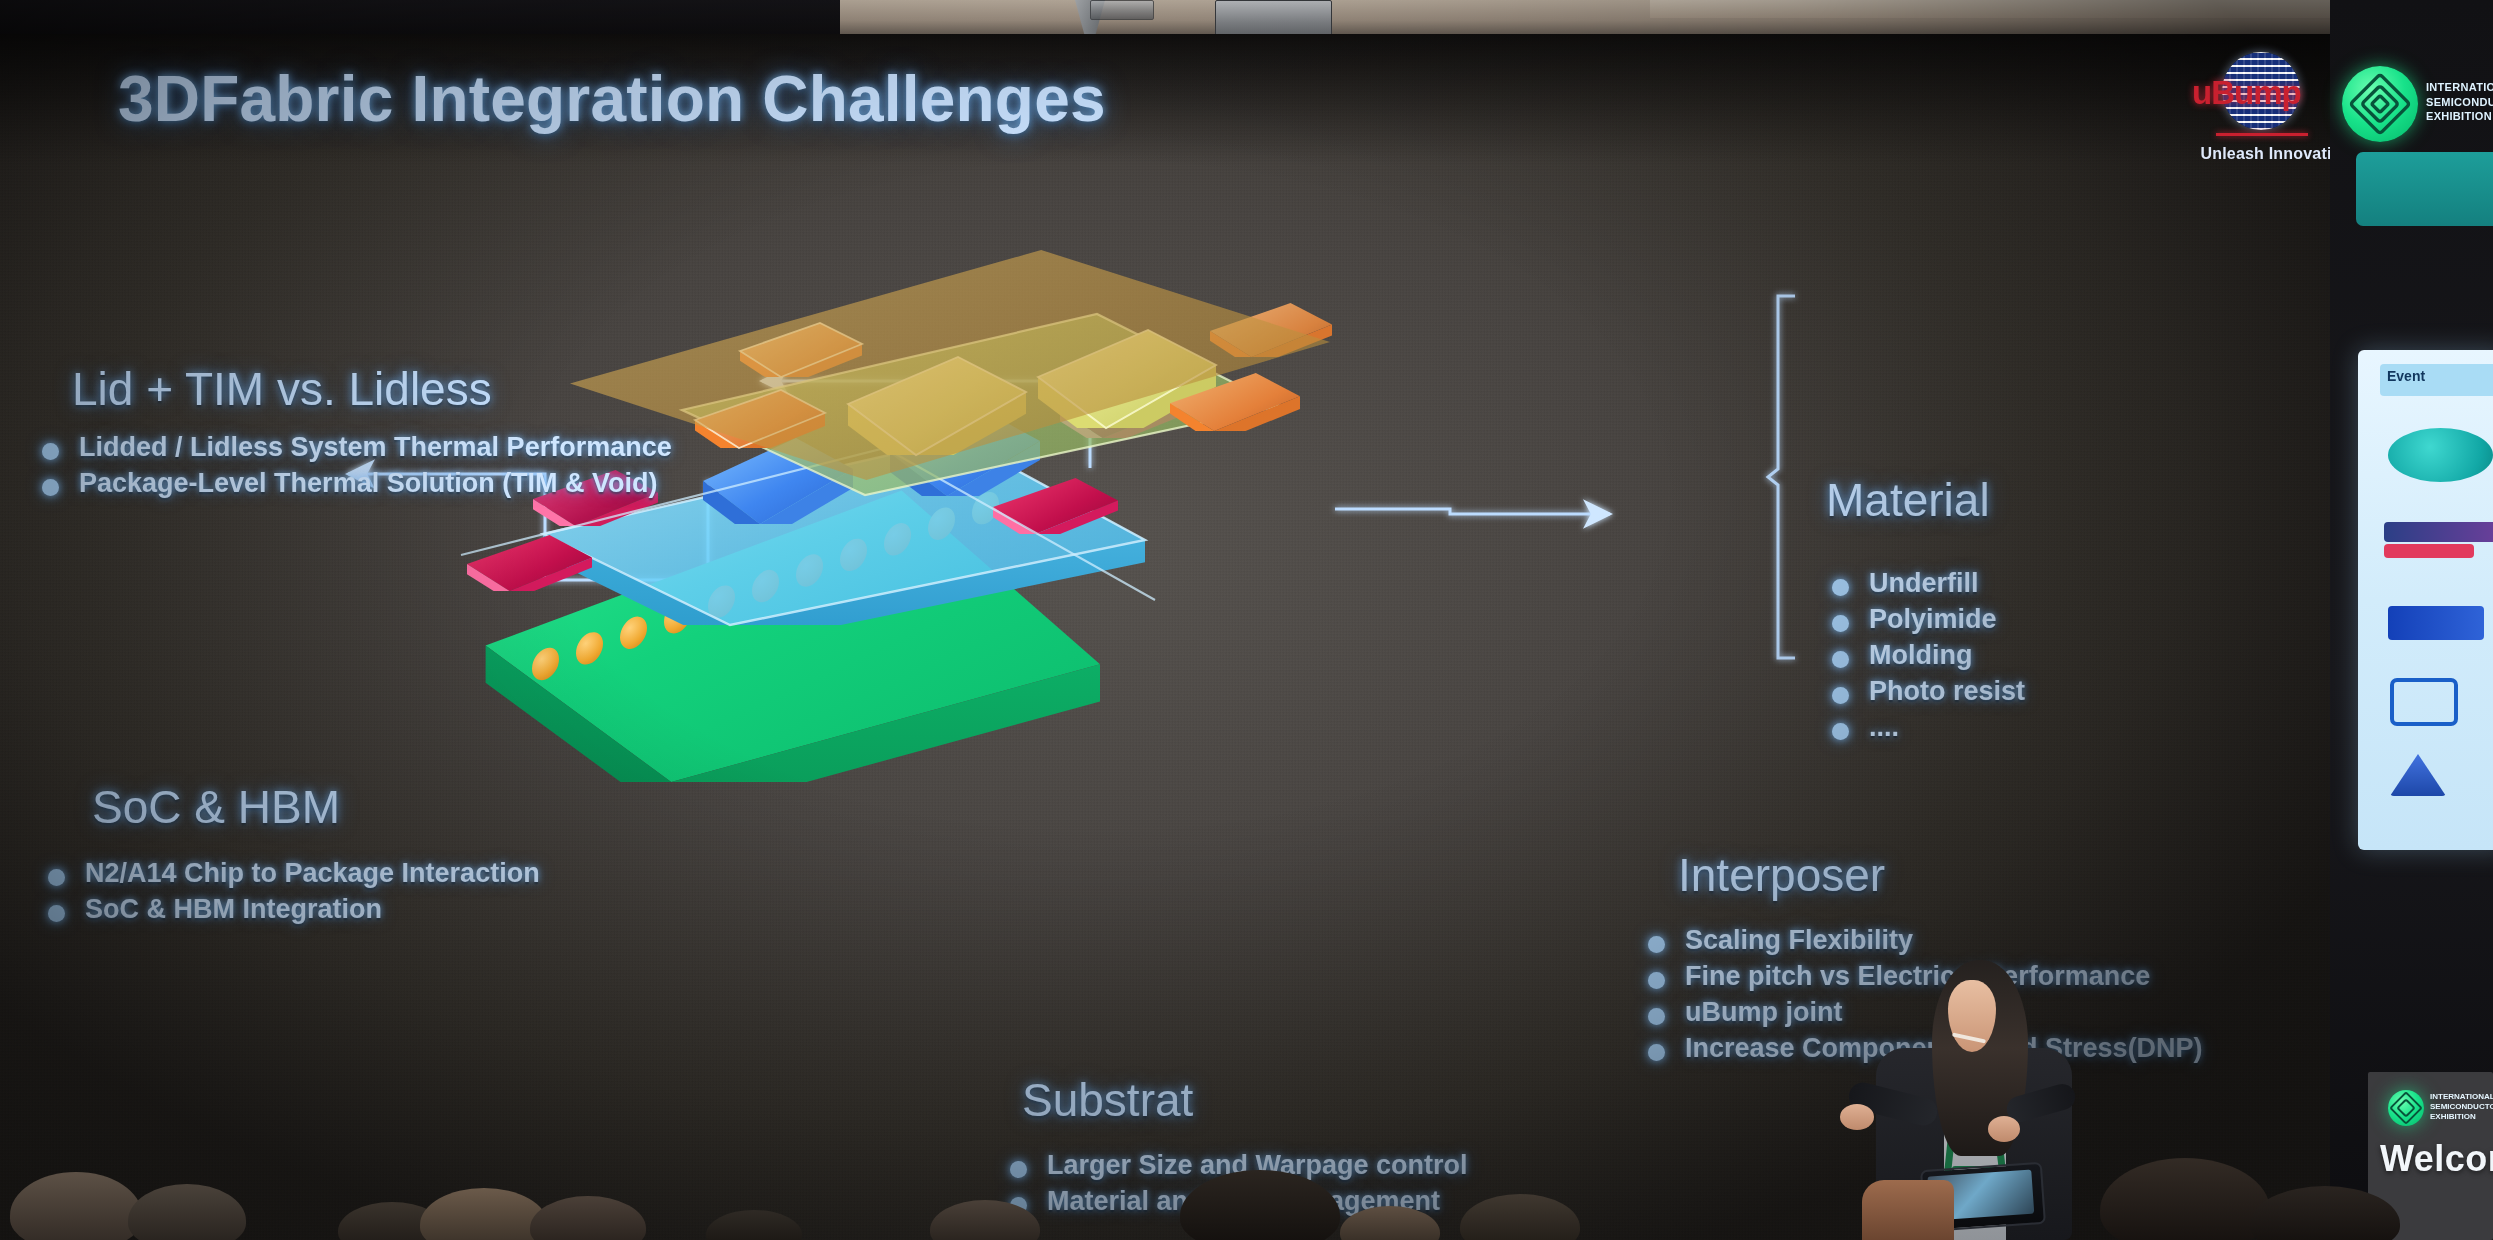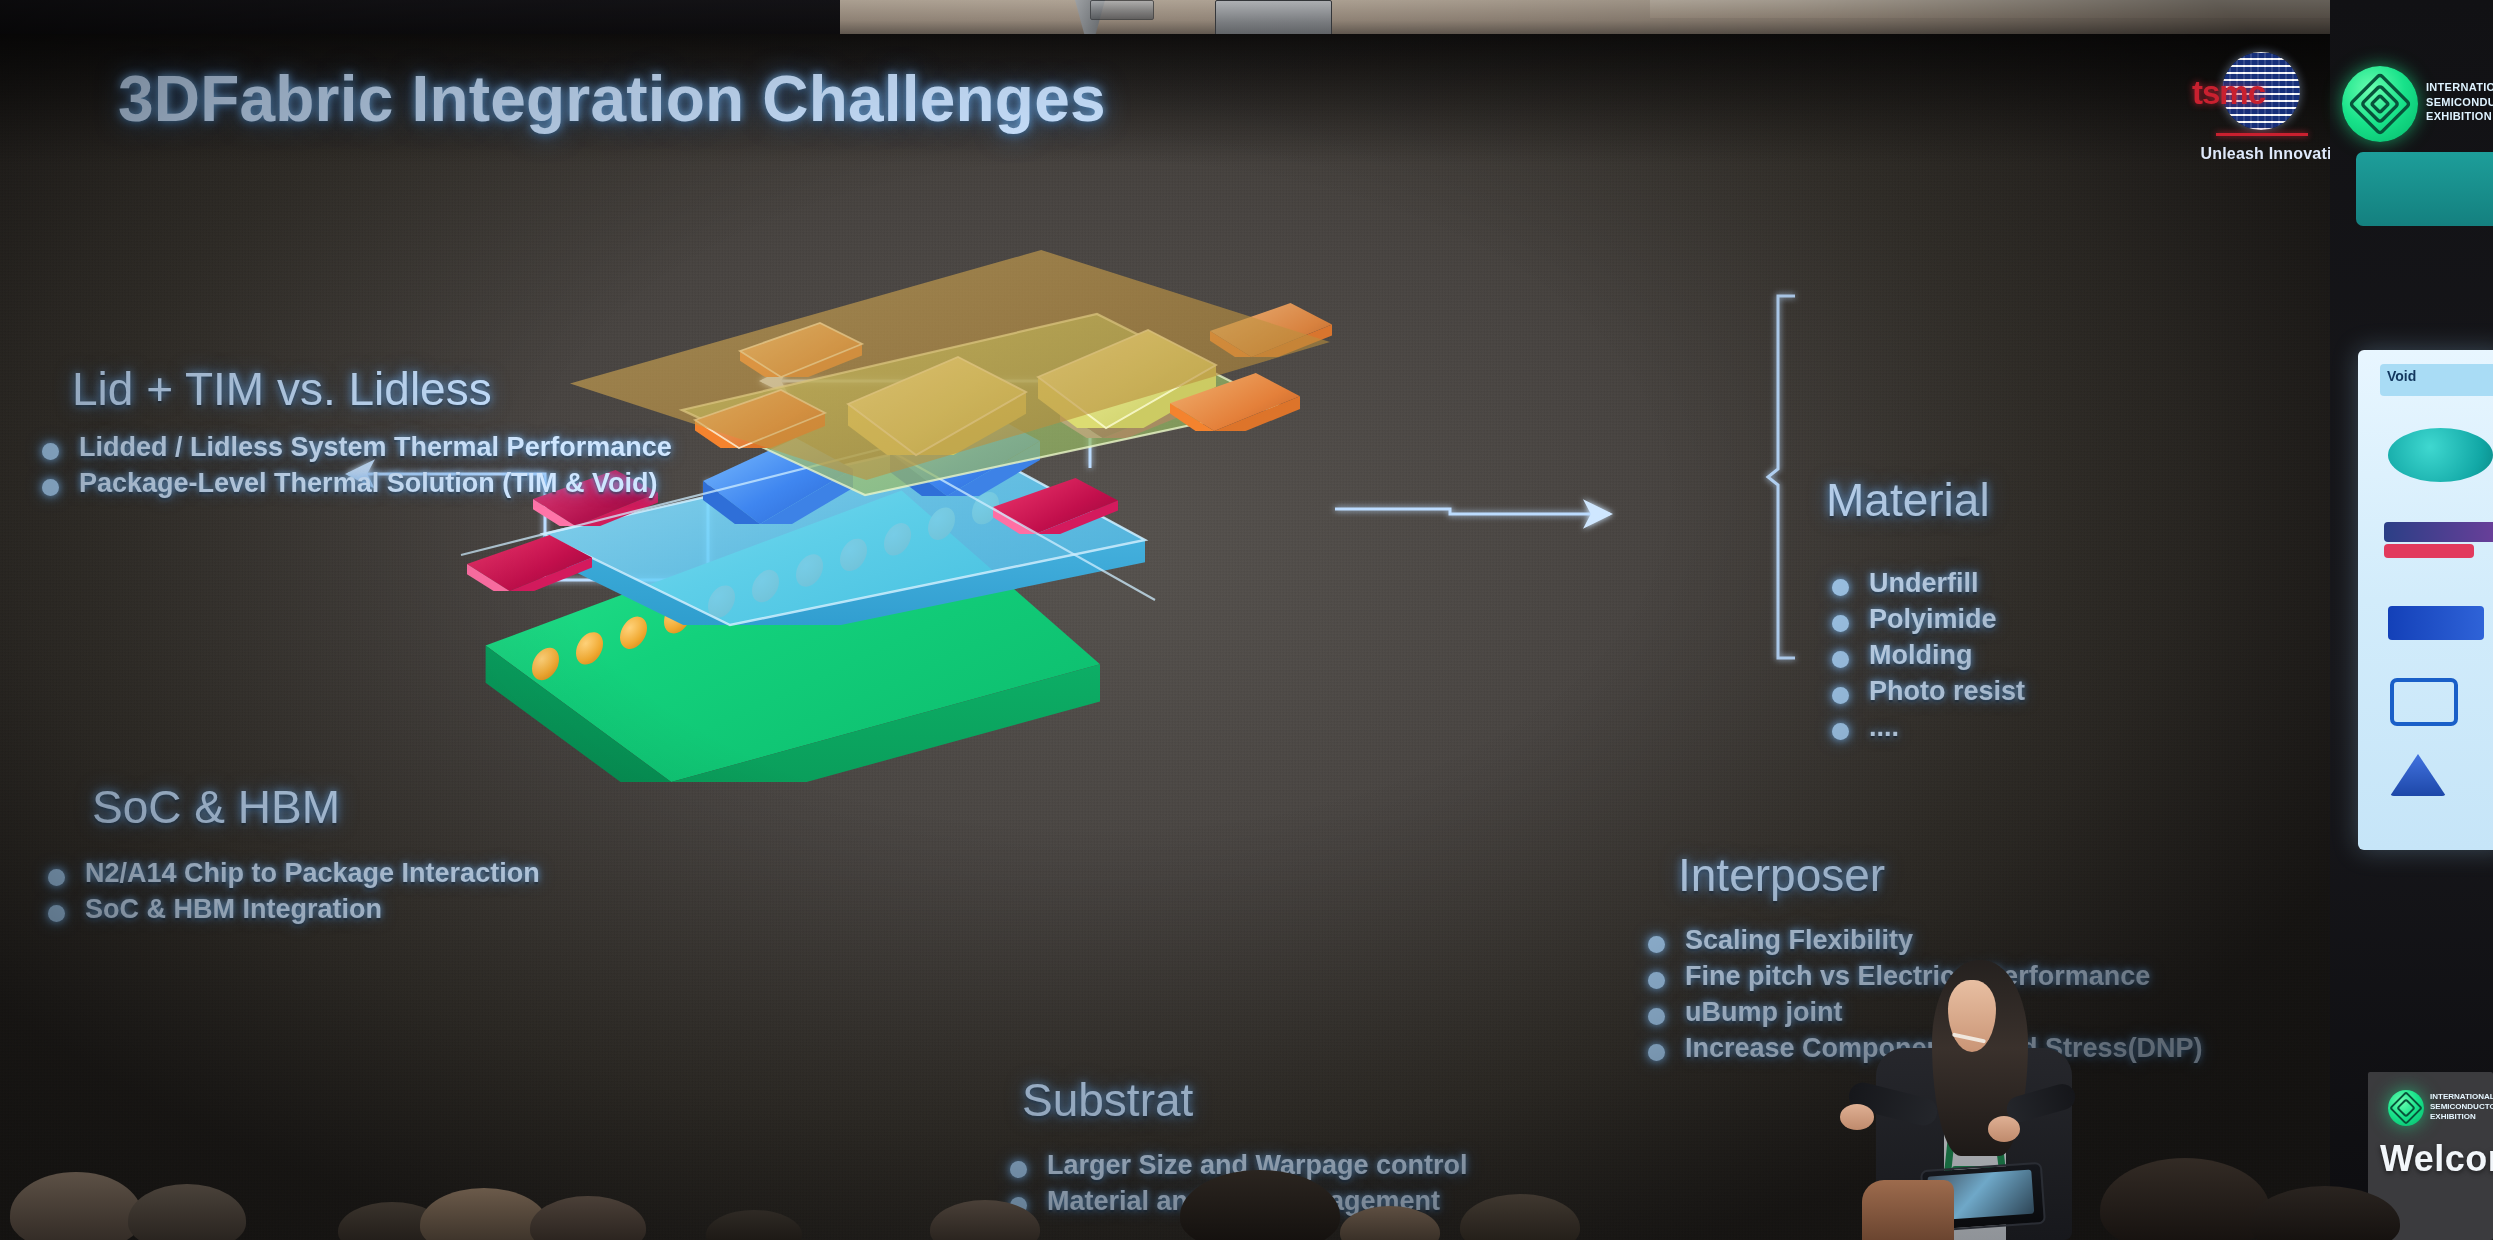--- a/index.html
+++ b/index.html
@@ -369,21 +369,21 @@
 
   <div style="position:absolute;left:2172px;top:48px;width:200px;height:110px;">
     <div style="position:absolute;left:50px;top:4px;width:78px;height:78px;border-radius:50%;
          background:
            repeating-linear-gradient(0deg,rgba(255,255,255,.92) 0 2px,rgba(20,45,120,.85) 2px 7px),
            repeating-linear-gradient(90deg,rgba(255,255,255,.92) 0 2px,rgba(20,45,120,.85) 2px 7px),
            radial-gradient(circle at 42% 34%,#dbe6ff,#2d4f9e);
          box-shadow:0 0 10px rgba(180,210,255,.45);"></div>
     <div style="position:absolute;left:20px;top:26px;width:160px;height:34px;
          font-size:33px;font-weight:bold;color:#c9202f;letter-spacing:-1px;
-         text-shadow:0 0 7px rgba(220,40,60,.75);"><span>tsmc</span></div>
+         text-shadow:0 0 7px rgba(220,40,60,.75);"><span>uBump</span></div>
     <div style="position:absolute;left:44px;top:85px;width:92px;height:3px;background:#c9202f;
          box-shadow:0 0 6px rgba(220,40,60,.8);"></div>
     <div style="position:absolute;left:4px;top:97px;width:200px;text-align:center;
          font-size:16px;font-weight:bold;color:#dfe9fb;letter-spacing:.2px;">Unleash Innovation</div>
   </div>
 
   <div class="banner">
     <div class="semi-logo" style="left:12px;top:66px;width:76px;height:76px;">
       <svg viewBox="0 0 76 76" style="position:absolute;inset:0;">
         <g transform="rotate(45 38 38)" fill="none" stroke="#07543a" stroke-width="3.4">
@@ -396,21 +396,21 @@
     <div class="semi-txt" style="left:96px;top:80px;">
       <div>INTERNATIONAL</div>
       <div>SEMICONDUCTOR</div>
       <div>EXHIBITION</div>
     </div>
 
     <div class="teal-bar" style="left:26px;top:152px;width:150px;height:74px;"></div>
 
     <div class="sponsor-panel" style="left:28px;top:350px;width:150px;height:500px;">
       <div class="sp-head" style="left:22px;top:14px;width:118px;height:32px;">
-        <span>Void</span>
+        <span>Event</span>
       </div>
       <div class="sp-chip" style="left:30px;top:78px;width:105px;height:54px;border-radius:50%;
            background:radial-gradient(circle at 40% 35%,#3fd8d0,#12a8a6 70%,#0a8a88 100%);"></div>
       <div class="sp-chip" style="left:26px;top:172px;width:115px;height:20px;
            background:linear-gradient(90deg,#2b3f86 0%,#6b3f9a 100%);"></div>
       <div class="sp-chip" style="left:26px;top:194px;width:90px;height:14px;background:#e23a5d;"></div>
       <div class="sp-chip" style="left:30px;top:256px;width:96px;height:34px;
            background:linear-gradient(90deg,#1340b8 0%,#2f63d8 100%);"></div>
       <div class="sp-chip" style="left:32px;top:328px;width:60px;height:40px;border:4px solid #1a5fc8;border-radius:7px;"></div>
       <div class="sp-chip" style="left:32px;top:404px;width:56px;height:42px;

